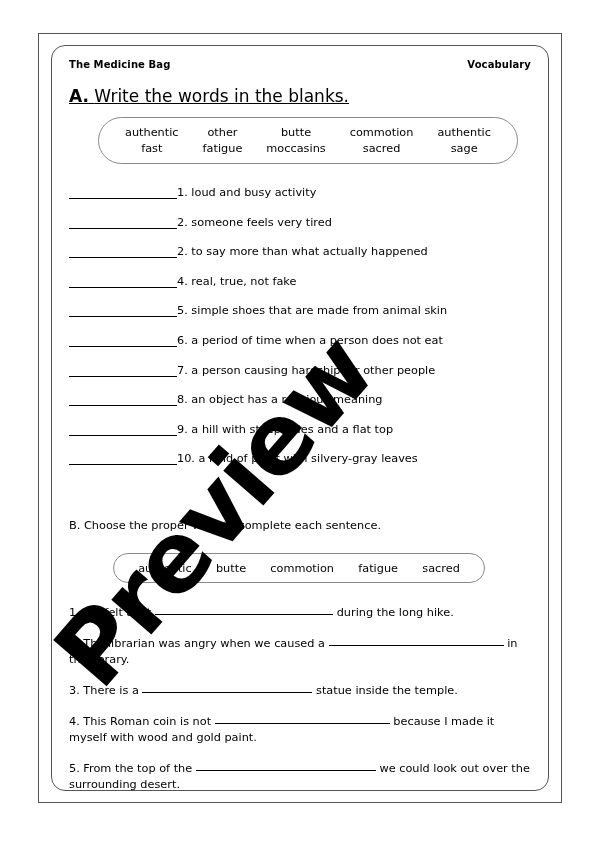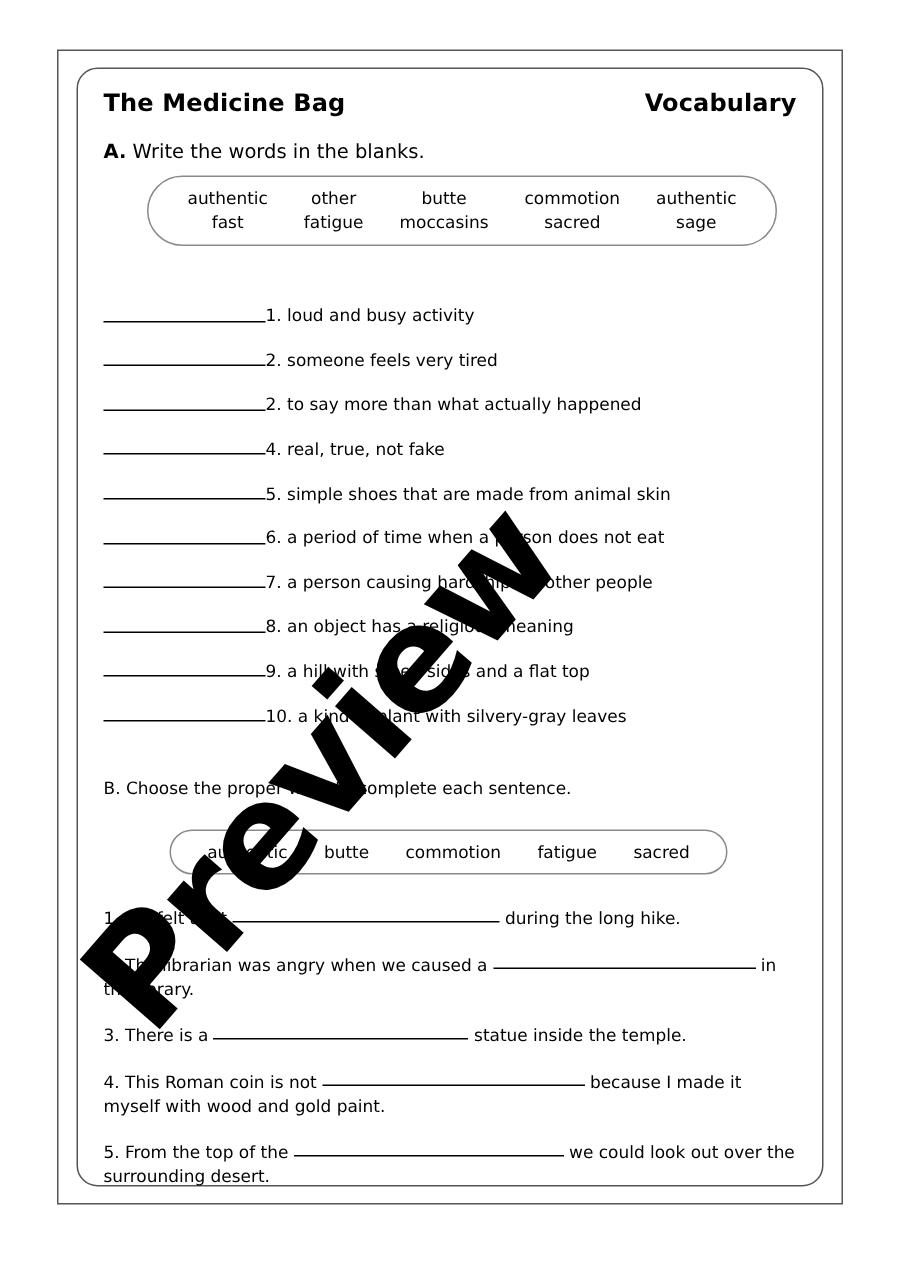--- a/index.html
+++ b/index.html
@@ -53,31 +53,32 @@
     height: 746px;
     box-sizing: border-box;
     padding: 12px 18px 0 18px;
   }
 
   .header-row {
     display: flex;
     justify-content: space-between;
     align-items: center;
     font-weight: bold;
-    font-size: 16px;
+    font-size: 10px;
     letter-spacing: 0.1px;
     margin-top: 2px;
   }
   .header-title { font-weight: bold; }
   .header-subject { font-weight: bold; }
 
   .instruction {
-    font-size: 13px;
+    font-size: 17px;
     margin-top: 16px;
     line-height: 1.2;
+    text-decoration: underline;
   }
   .instruction .letter { font-weight: bold; }
 
   
   .wordbank-a {
     position: absolute;
     left: 47px;
     top: 72px;
     width: 420px;
     height: 47px;
@@ -99,21 +100,21 @@
 
   
   .deflist {
     position: absolute;
     left: 18px;
     top: 140px;
     width: 462px;
   }
   .defrow {
     display: flex;
-    align-items: flex-end;
+    align-items: flex-start;
     font-size: 11.3px;
     height: 29.6px;
   }
   .blank-a {
     display: inline-block;
     width: 108px;
     border-bottom: 1px solid #000000;
     height: 13px;
     flex: 0 0 108px;
   }

